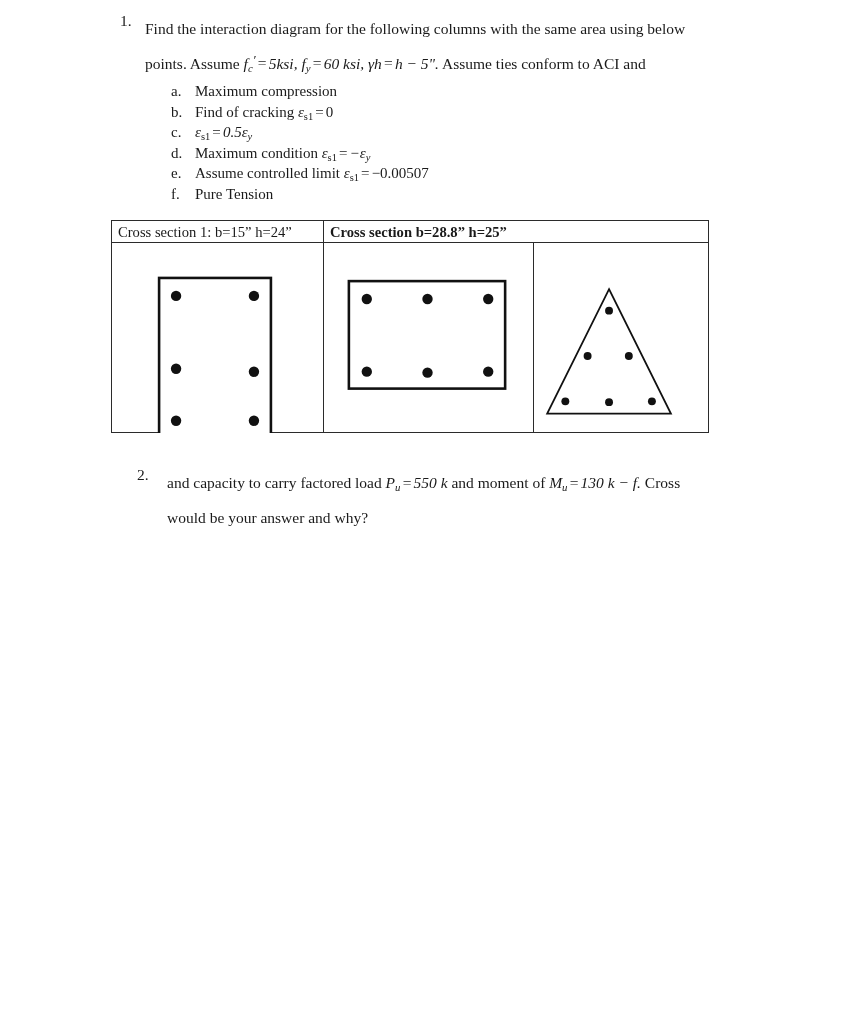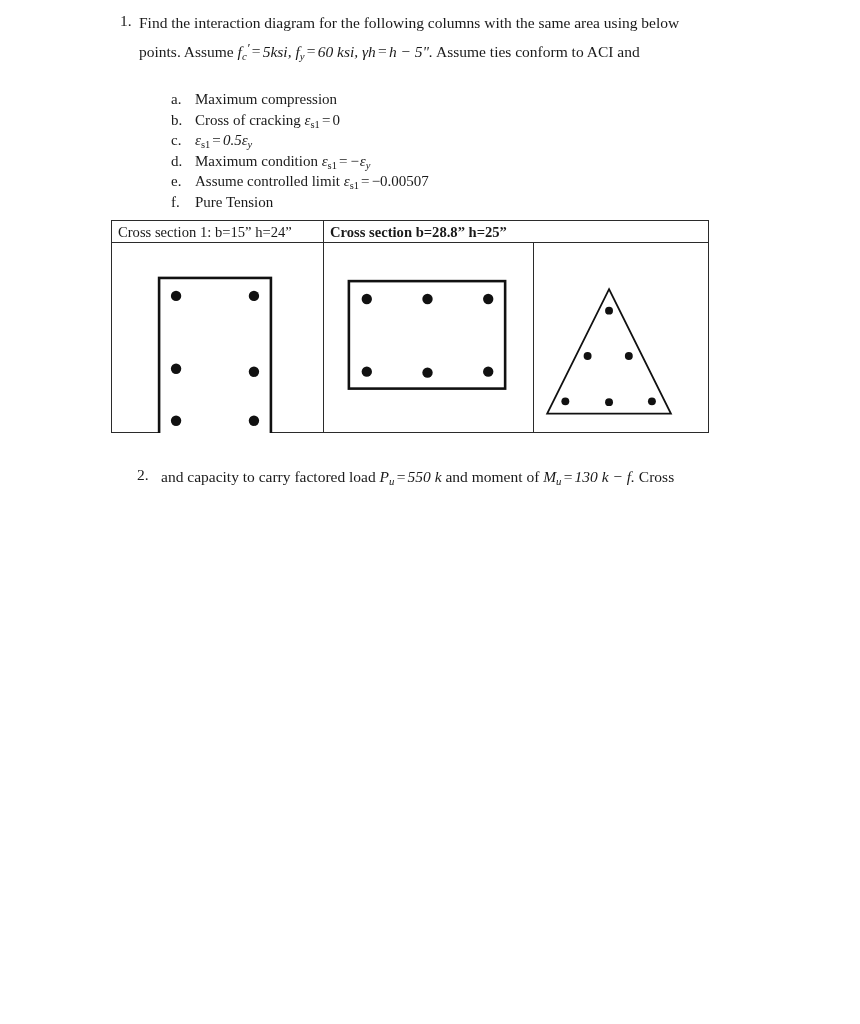--- a/index.html
+++ b/index.html
@@ -43,21 +43,21 @@
     padding-left: 9px;
     box-sizing: border-box;
   }
   .q-body {
     flex: 1 1 auto;
     font-size: 15.5px;
     line-height: 22.5px;
     text-align: left;
   }
   .q-body p {
-    margin: 2px;
+    margin: 8px;
   }
 
   
   .mi {
     font-family: "Liberation Serif", "DejaVu Serif", serif;
     font-style: italic;
   }
   .mn {
     font-family: "Liberation Serif", "DejaVu Serif", serif;
     font-style: normal;
@@ -98,21 +98,20 @@
     width: 24px;
     flex: 0 0 24px;
     font-size: 15px;
     line-height: 20.6px;
   }
   .sub-text {
     flex: 1 1 auto;
     font-size: 15px;
     line-height: 20.6px;
     white-space: nowrap;
-    margin-top: 8px;
   }
 
   
   .xs-table {
     position: absolute;
     left: 111px;
     top: 220px;
     width: 598px;
     height: 213px;
     border: 1.3px solid #2b2b2b;
@@ -184,21 +183,21 @@
 
   <div class="sublist">
 
     <div class="sub-row">
       <div class="sub-letter">a.</div>
       <div class="sub-text">Maximum compression</div>
     </div>
 
     <div class="sub-row">
       <div class="sub-letter">b.</div>
-      <div class="sub-text"><span>Cross of cracking</span> <span class="mi">ε</span><span class="sub-n">s1</span><span class="op">=</span><span class="mn">0</span></div>
+      <div class="sub-text"><span>Find of cracking</span> <span class="mi">ε</span><span class="sub-n">s1</span><span class="op">=</span><span class="mn">0</span></div>
     </div>
 
     <div class="sub-row">
       <div class="sub-letter">c.</div>
       <div class="sub-text"><span class="mi">ε</span><span class="sub-n">s1</span><span class="op">=</span><span class="mi">0.5ε</span><span class="sub">y</span></div>
     </div>
 
     <div class="sub-row">
       <div class="sub-letter">d.</div>
       <div class="sub-text"><span>Maximum condition</span> <span class="mi">ε</span><span class="sub-n">s1</span><span class="op">=</span><span class="mi">−ε</span><span class="sub">y</span></div>
@@ -262,17 +261,18 @@
       </div>
 
     </div>
   </div>
 
   <div class="q2">
     <div class="q-row">
       <div class="q-num">2.</div>
       <div class="q-body">
         <p><span>and capacity to carry factored load</span> <span class="mi">P</span><span class="sub">u</span><span class="op">=</span><span class="mi">550 k</span> <span>and moment of</span> <span class="mi">M</span><span class="sub">u</span><span class="op">=</span><span class="mi">130 k − f.</span> <span>Cross</span></p>
+        <p>would be your answer and why?</p>
       </div>
     </div>
   </div>
 
 </div>
 
 </body></html>

